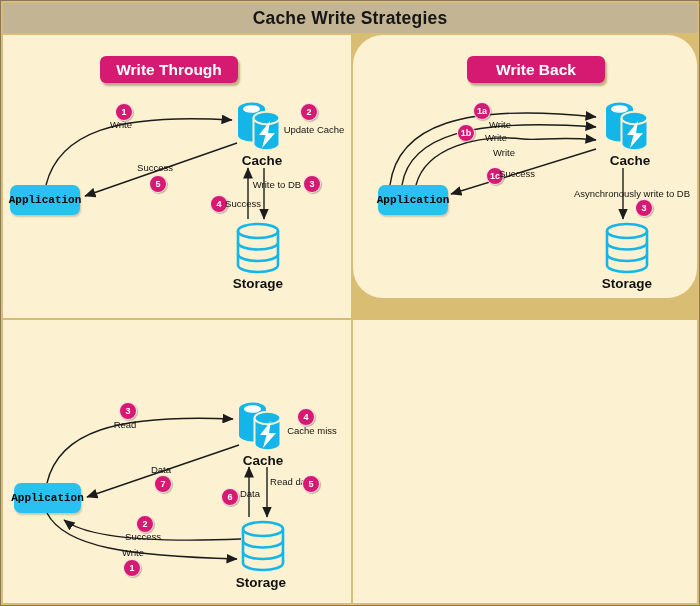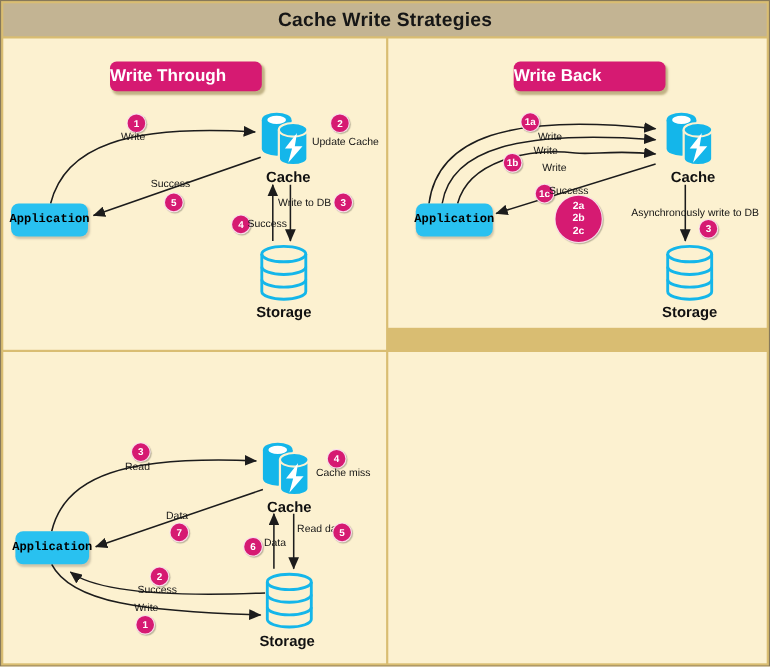--- a/index.html
+++ b/index.html
@@ -9,25 +9,25 @@
     --panel-cream:#fcf1d0;
     --titlebar-tan:#c3b493;
     --frame-gold:#d9bd72;
   }
   html,body{margin:0;padding:0;background:#fff;font-family:"Liberation Sans","DejaVu Sans",sans-serif;}
   .frame{position:relative;width:700px;height:606px;box-sizing:border-box;border:1px solid #87795a;background:var(--frame-gold);overflow:hidden;}
   .titlebar{position:absolute;left:2px;top:2px;width:694px;height:30px;background:var(--titlebar-tan);display:flex;align-items:center;justify-content:center;font-weight:bold;font-size:17.5px;color:#161616;letter-spacing:.2px;}
   .grid{position:absolute;left:2px;top:34px;width:694px;height:568px;background:var(--frame-gold);}
   .panel{position:absolute;background:var(--panel-cream);overflow:hidden;}
   #panel-wt{left:0;top:0;width:348px;height:283px;}
-  #panel-wb{left:350px;top:0;width:344px;height:263px;}
+  #panel-wb{left:350px;top:0;width:344px;height:263px;border-radius:30px;}
   #panel-wa{left:0;top:285px;width:348px;height:283px;}
   #panel-br{left:350px;top:285px;width:344px;height:283px;}
   .arrows{position:absolute;left:0;top:0;}
-  .pill{position:absolute;height:27px;line-height:27px;background:var(--accent-pink);color:#fff;font-weight:bold;font-size:15.5px;text-align:left;border-radius:6px;box-shadow:2px 3px 2px rgba(120,100,40,.45);}
+  .pill{position:absolute;height:27px;line-height:27px;background:var(--accent-pink);color:#fff;font-weight:bold;font-size:15.5px;text-align:center;border-radius:6px;box-shadow:2px 3px 2px rgba(120,100,40,.45);}
   .appbox{position:absolute;width:70px;height:30px;background:var(--node-cyan);border-radius:7px;display:flex;align-items:center;justify-content:center;font-weight:bold;font-size:11px;color:#000;box-shadow:1px 2px 2px rgba(0,0,0,.18);font-family:Liberation Mono, monospace;}
   .icon{position:absolute;}
   .nodelbl{position:absolute;font-weight:bold;font-size:13.5px;color:#111;text-align:center;}
   .lbl{position:absolute;font-size:9.5px;color:#141414;text-align:center;white-space:nowrap;}
   .badge{position:absolute;min-width:14px;height:16px;padding:0 1px;border-radius:9px;background:var(--accent-pink);color:#fff;font-weight:bold;font-size:9px;display:flex;align-items:center;justify-content:center;border:1px solid rgba(255,255,255,.85);box-shadow:1px 1px 1px rgba(0,0,0,.25);}
   .bigbadge{position:absolute;width:42px;height:42px;border-radius:50%;background:var(--accent-pink);color:#fff;font-weight:bold;font-size:9.5px;line-height:11.5px;display:flex;flex-direction:column;align-items:center;justify-content:center;border:1px solid rgba(255,255,255,.85);box-shadow:1px 1px 1px rgba(0,0,0,.25);}
 </style>
 </head>
 <body>
 
@@ -129,32 +129,27 @@
           <path d="M2 9 V43 a20 7 0 0 0 40 0 V9" fill="none" stroke="var(--icon-cyan)" stroke-width="2.6"></path>
           <ellipse cx="22" cy="9" rx="20" ry="7" fill="none" stroke="var(--icon-cyan)" stroke-width="2.6"></ellipse>
           <path d="M2 20.5 a20 7 0 0 0 40 0 M2 32 a20 7 0 0 0 40 0" fill="none" stroke="var(--icon-cyan)" stroke-width="2.6"></path>
         </svg>
       </div>
       <div class="nodelbl" style="left:244px;top:241px;width:60px">Storage</div>
 
       <div class="badge" style="left:120px;top:67px">1a</div>
       <div class="lbl" style="left:127px;top:84px;width:40px">Write</div>
 
-      <div class="badge" style="left:104px;top:104px">1b</div>
+      <div class="badge" style="left:104px;top:89px">1b</div>
       <div class="lbl" style="left:123px;top:97px;width:40px">Write</div>
 
       <div class="lbl" style="left:131px;top:112px;width:40px">Write</div>
       <div class="badge" style="left:133px;top:132px">1c</div>
 
       <div class="lbl" style="left:140px;top:133px;width:48px">Success</div>
-      <div class="bigbadge" style="left:151px;top:142px">
-        <span>2a</span>
-        <span>2b</span>
-        <span>2c</span>
-      </div>
 
       <div class="lbl" style="left:219px;top:153px;width:120px">Asynchronously write to DB</div>
       <div class="badge" style="left:282px;top:164px">3</div>
     </section>
 
     <section class="panel" id="panel-wa">
       <svg class="arrows" width="348" height="283">
         <defs>
           <marker id="ah-wa" markerWidth="9" markerHeight="7" refX="7.5" refY="3.5" orient="auto">
             <path d="M0 0 L8 3.5 L0 7 z" fill="#1c1c1c"></path>

